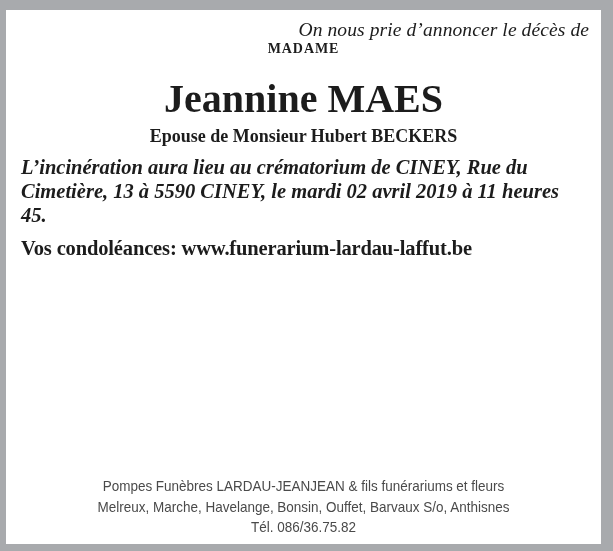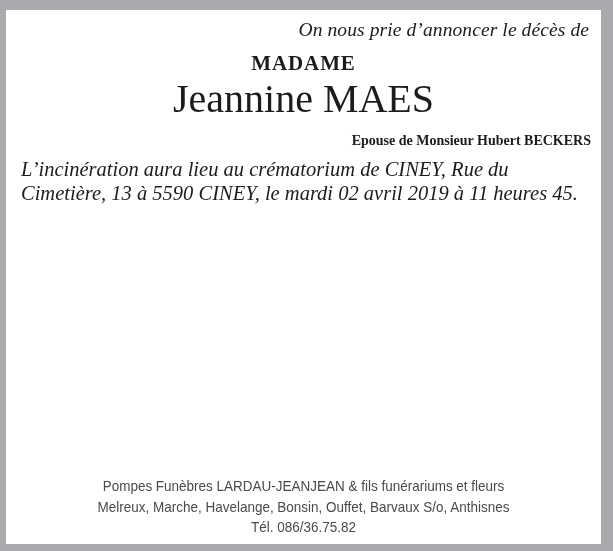--- a/index.html
+++ b/index.html
@@ -44,64 +44,63 @@
     color: #1c1c1c;
     letter-spacing: 0.1px;
     padding-right: 2px;
     line-height: 1.2;
   }
 
   
   .honorific {
     text-align: center;
     font-weight: bold;
-    font-size: 21px;
+    font-size: 14px;
     letter-spacing: 0.9px;
     color: #1c1c1c;
-    margin-top: 11px;
     line-height: 1.1;
   }
 
   
   .deceased-name {
     text-align: center;
-    font-weight: normal;
+    font-weight: bold;
     font-size: 40px;
     color: #1c1c1c;
     letter-spacing: 0px;
     line-height: 1.08;
-    margin-top: 2px;
+    margin-top: 20px;
   }
 
   
   .spouse-line {
-    text-align: right;
+    text-align: center;
     font-weight: bold;
-    font-size: 14px;
+    font-size: 18px;
     color: #1c1c1c;
     line-height: 1.15;
-    margin-top: 12px;
+    margin-top: 6px;
   }
 
   
   .body-text {
     font-size: 20.5px;
     color: #1c1c1c;
     line-height: 1.17;
     margin-top: 9px;
     padding-left: 5px;
     padding-right: 4px;
   }
   .body-text.plain {
     font-style: normal;
     font-weight: normal;
   }
   .body-text.bold-italic {
     font-style: italic;
-    font-weight: normal;
+    font-weight: bold;
   }
   .body-text.bold-upright {
     font-style: normal;
     font-weight: bold;
     font-size: 20.5px;
     letter-spacing: -0.15px;
   }
 
   
   .footer-block {
@@ -133,20 +132,21 @@
     <div class="deceased-name">Jeannine MAES</div>
 
     <div class="spouse-line">Epouse de Monsieur Hubert BECKERS</div>
 
 
     <div class="body-text bold-italic">L’incinération aura lieu au crématorium de CINEY, Rue du Cimetière, 13 à 5590 CINEY, le mardi 02 avril 2019 à 11 heures 45.</div>
 
 
 
 
+    <div class="body-text bold-upright">Vos condoléances: www.funerarium-lardau-laffut.be</div>
 
     <div class="footer-block">
       <div class="footer-line">Pompes Funèbres LARDAU-JEANJEAN &amp; fils funérariums et fleurs</div>
       <div class="footer-line">Melreux, Marche, Havelange, Bonsin, Ouffet, Barvaux S/o, Anthisnes</div>
       <div class="footer-line">Tél. 086/36.75.82</div>
     </div>
 
   </div>
 </div>
 

